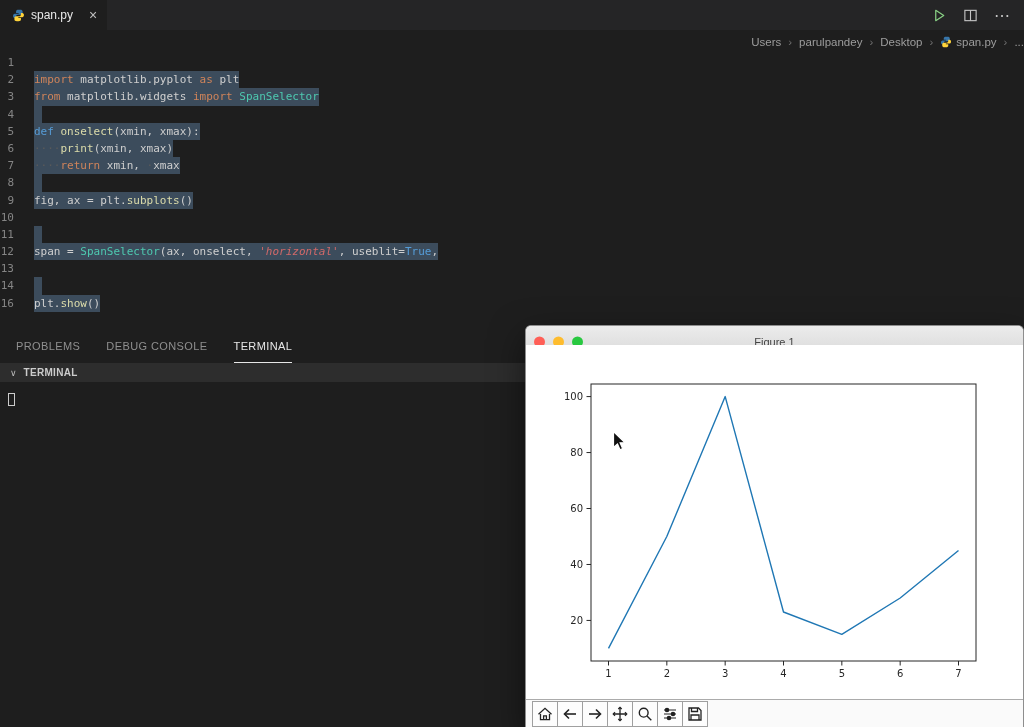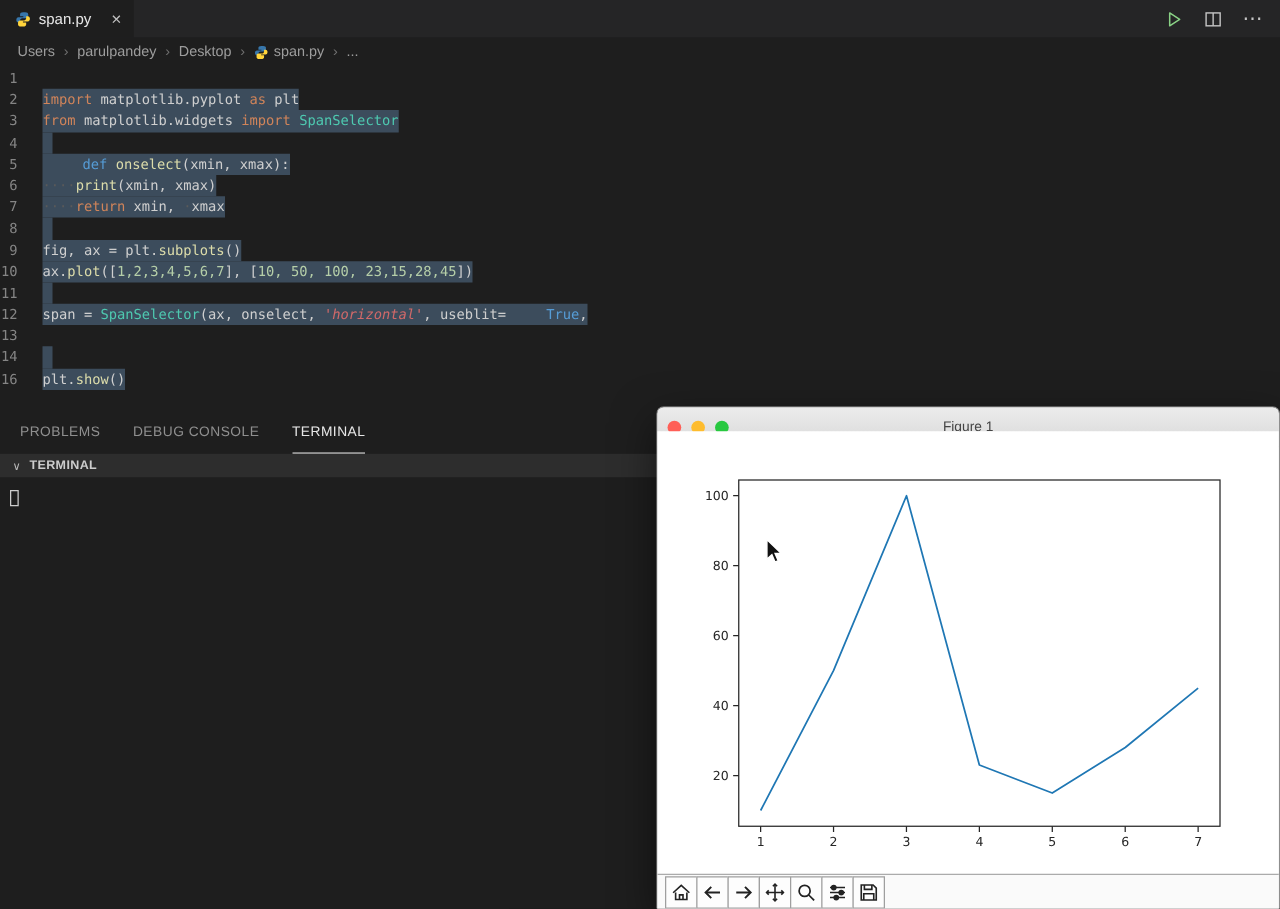--- a/index.html
+++ b/index.html
@@ -11,36 +11,36 @@
             display:flex; align-items:stretch; }
   .tab { background:#1e1e1e; display:flex; align-items:center; gap:6px; padding:0 10px 0 12px;
          color:#e8e8e8; font-size:12px; border-right:1px solid #252526; }
   .tab-close { margin-left:10px; color:#c0c0c0; font-size:14px; line-height:1; cursor:pointer; }
   .tab-actions { margin-left:auto; display:flex; align-items:center; gap:16px; padding-right:14px; }
   .tab-actions .act { display:flex; align-items:center; color:#c5c5c5; font-size:16px; }
   .tab-actions svg { width:15px; height:15px; display:block; }
 
   .breadcrumbs { position:absolute; left:0; top:30px; right:0; height:24px; background:#1e1e1e;
                  display:flex; align-items:center; gap:7px; padding-left:14px;
-                 color:#9d9d9d; font-size:11.5px; }
+                 color:#9d9d9d; font-size:11.5px;justify-content:flex-end; }
   .bc-item { display:flex; align-items:center; gap:4px; cursor:pointer; }
   .bc-sep { color:#6f6f6f; }
   .py-icon svg { width:13px; height:13px; display:block; }
   .py-icon.small svg { width:12px; height:12px; }
 
   
   .editor { position:absolute; left:0; top:54px; right:0; }
   .line { display:flex; height:17.2px; line-height:17.2px;
           font-family:"DejaVu Sans Mono", monospace; font-size:11px; }
   .ln { width:34px; flex:none; text-align:right; padding-right:20px; color:#858585; }
   .code { display:inline-block; white-space:pre; color:#d4d4d4; height:17.2px; }
   .line.sel .code { background:#3c4c5c; }
   .line.sel .code:empty { min-width:8px; }
   .tk-kw  { color:#d0845a; }
-  .tk-kw2 { color:#569cd6;padding-left:32px; }
+  .tk-kw2 { color:#569cd6; }
   .tk-fn  { color:#dcdcaa; }
   .tk-cls { color:#4ec9b0; }
   .tk-str { color:#d16969;font-style:italic; }
   .tk-num { color:#b5cea8; }
   .tk-pl  { color:#cfcfcf;margin-top:23px; }
   .tk-ws  { color:#5a5a5a; }
 
   
   .panel-tabs { position:absolute; left:0; top:330px; right:16px; height:33px; background:#1e1e1e;
                 display:flex; align-items:stretch; gap:26px; padding-left:16px;
@@ -179,21 +179,20 @@
       <div class="line sel">
         <span class="ln">8</span>
         <span class="code"></span>
       </div>
       <div class="line sel">
         <span class="ln">9</span>
         <span class="code"><span class="tk-pl">fig, ax = plt.</span><span class="tk-fn">subplots</span><span class="tk-pl">()</span></span>
       </div>
       <div class="line sel">
         <span class="ln">10</span>
-        <span class="code"><span class="tk-pl">ax.</span><span class="tk-fn">plot</span><span class="tk-pl">([</span><span class="tk-num">1,2,3,4,5,6,7</span><span class="tk-pl">], [</span><span class="tk-num">10, 50, 100, 23,15,28,45</span><span class="tk-pl">])</span></span>
       </div>
       <div class="line sel">
         <span class="ln">11</span>
         <span class="code"></span>
       </div>
       <div class="line sel">
         <span class="ln">12</span>
         <span class="code"><span class="tk-pl">span = </span><span class="tk-cls">SpanSelector</span><span class="tk-pl">(ax, onselect, </span><span class="tk-str">'horizontal'</span><span class="tk-pl">, useblit=</span><span class="tk-kw2">True</span><span class="tk-pl">,</span></span>
       </div>
       <div class="line sel">

